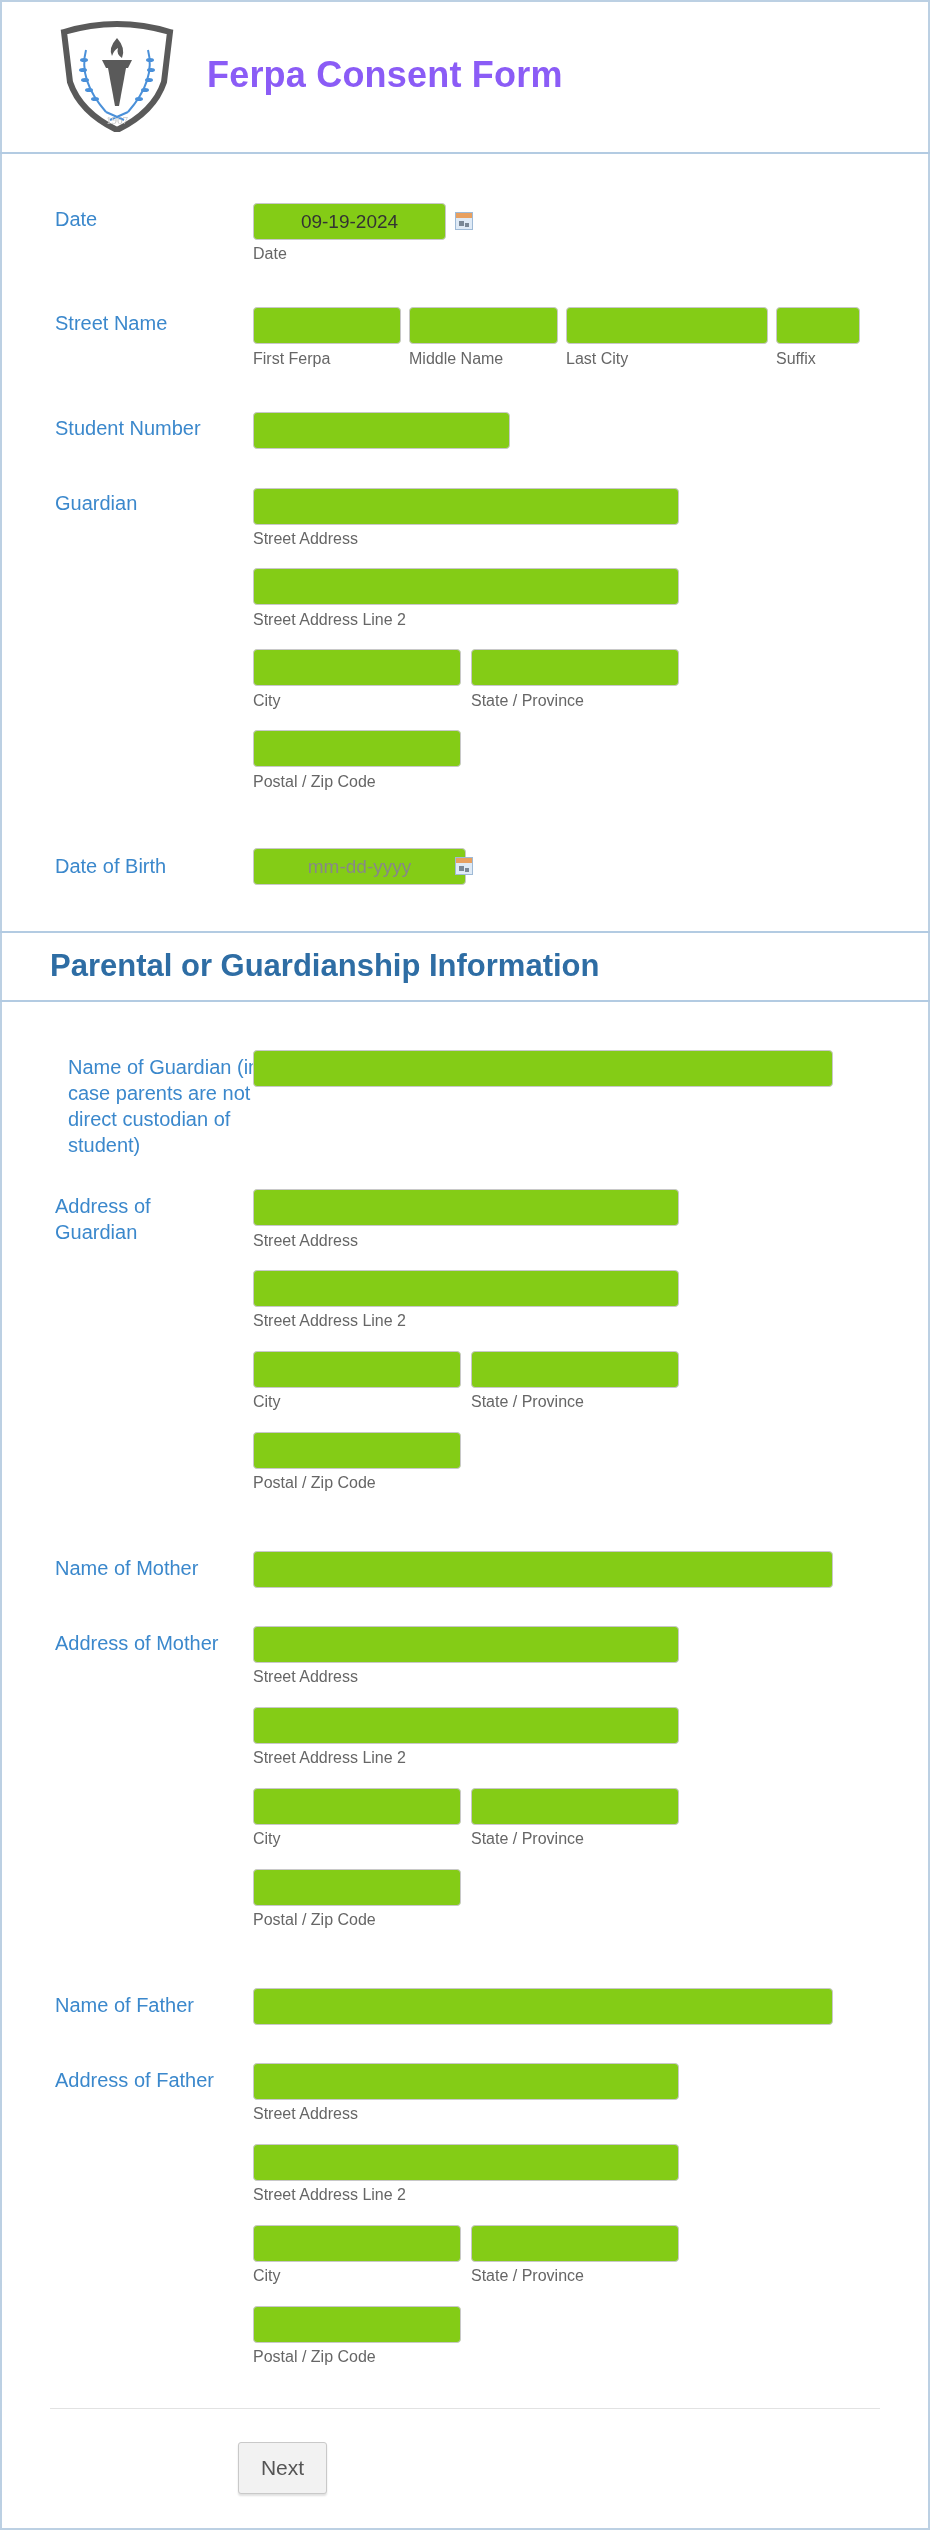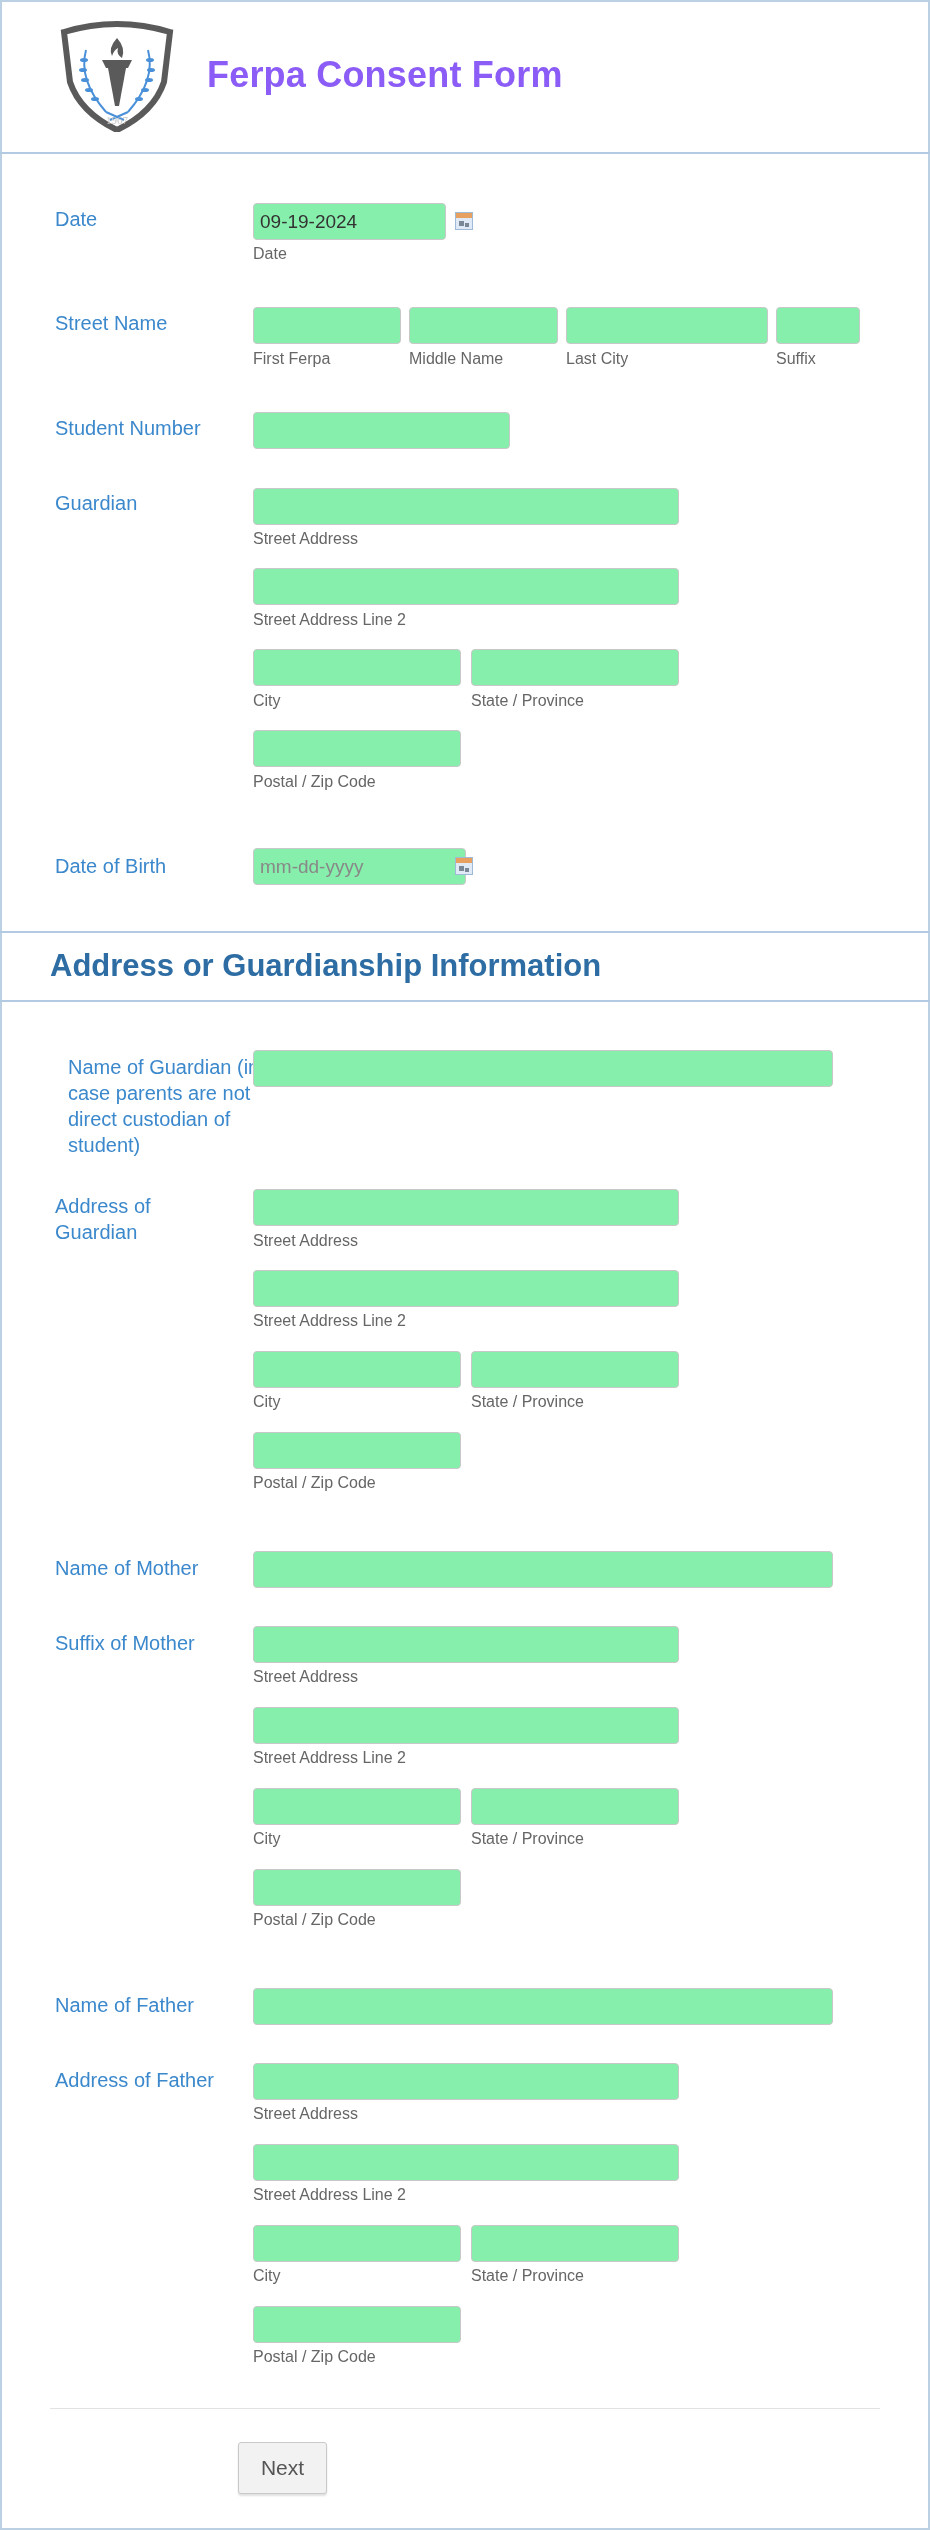--- a/index.html
+++ b/index.html
@@ -4,21 +4,21 @@
 <style>
   * { box-sizing: border-box; margin: 0; padding: 0; }
   html, body { width: 930px; height: 2530px; background: #ffffff; overflow: hidden; }
   body { font-family: "Liberation Sans", "DejaVu Sans", sans-serif; position: relative; }
   .frame { position: absolute; left: 0; top: 0; width: 930px; height: 2530px; border: 2px solid #bcd0e3; background: #fff; }
   .hline { position: absolute; left: 0; width: 930px; height: 2px; background: #b3cbe2; }
   .logo { position: absolute; left: 58px; top: 20px; width: 118px; height: 112px; }
   .form-title { position: absolute; left: 207px; top: 54px; font-size: 36px; font-weight: bold; color: #8b5cf6; letter-spacing: 0.2px; white-space: nowrap; }
   .section-title { position: absolute; left: 50px; top: 948px; font-size: 31px; font-weight: bold; color: #2e6da4; white-space: nowrap; }
   .label { position: absolute; left: 55px; font-size: 20px; color: #3b88cc; line-height: 26px; width: 195px; }
-  .input { position: absolute; height: 37px; border: 1px solid #c8c8c8; border-radius: 4px; background: #86efac; font-family: "Liberation Sans", sans-serif; font-size: 19px; color: #333; padding: 0 6px; line-height: 35px; outline: none; }
+  .input { position: absolute; height: 37px; border: 1px solid #c8c8c8; border-radius: 4px; background: #84cc16; font-family: "Liberation Sans", sans-serif; font-size: 19px; color: #333; padding: 0 6px; line-height: 35px; outline: none; text-align: center; }
   .input::placeholder { color: #888; }
   .sub { position: absolute; font-size: 16px; color: #666; white-space: nowrap; }
   .cal { position: absolute; width: 18px; height: 18px; border: 1px solid #9fbad6; background: #dfeaf6; }
   .cal .band { position: absolute; left: 0; top: 0; width: 16px; height: 5px; background: #e8a060; }
   .cal .sq1 { position: absolute; left: 3px; top: 8px; width: 5px; height: 5px; background: #7a8796; }
   .cal .sq2 { position: absolute; left: 9px; top: 10px; width: 4px; height: 4px; background: #7a8796; }
   .divider { position: absolute; left: 50px; top: 2408px; width: 830px; height: 1px; background: #e2e2e2; }
   .next-btn { position: absolute; left: 238px; top: 2442px; width: 89px; height: 52px; background: #f2f2f2; border: 1px solid #c9c9c9; border-radius: 3px; box-shadow: 0 2px 2px rgba(0,0,0,0.12); font-family: "Liberation Sans", sans-serif; font-size: 21px; color: #555; cursor: pointer; }
 </style>
 </head>
@@ -89,42 +89,42 @@
 
 <div class="label" style="top:853px;">Date of Birth</div>
 <input class="input" style="left: 253px; top: 848px; width: 213px;" placeholder="mm-dd-yyyy">
 <div class="cal" style="left:455px; top:857px;">
     <div class="band"></div>
     <div class="sq1"></div>
     <div class="sq2"></div>
   </div>
 
 <div class="hline" style="top:931px;"></div>
-<div class="section-title">Address or Guardianship Information</div>
+<div class="section-title">Parental or Guardianship Information</div>
 <div class="hline" style="top:1000px;"></div>
 
 <div class="label" style="top:1054px;margin-left:13px;">Name of Guardian (in case parents are not direct custodian of student)</div>
 <input class="input" style="left: 253px; top: 1050px; width: 580px;">
 
 <div class="label" style="top:1193px; width:150px;">Address of Guardian</div>
 <input class="input" style="left: 253px; top: 1189px; width: 426px;">
 <div class="sub" style="left:253px; top:1232px;">Street Address</div>
 <input class="input" style="left: 253px; top: 1270px; width: 426px;">
 <div class="sub" style="left:253px; top:1312px;">Street Address Line 2</div>
 <input class="input" style="left: 253px; top: 1351px; width: 208px;">
 <input class="input" style="left: 471px; top: 1351px; width: 208px;">
 <div class="sub" style="left:253px; top:1393px;">City</div>
 <div class="sub" style="left:471px; top:1393px;">State / Province</div>
 <input class="input" style="left: 253px; top: 1432px; width: 208px;">
 <div class="sub" style="left:253px; top:1474px;">Postal / Zip Code</div>
 
 <div class="label" style="top:1555px;">Name of Mother</div>
 <input class="input" style="left: 253px; top: 1551px; width: 580px;">
 
-<div class="label" style="top:1630px;">Suffix of Mother</div>
+<div class="label" style="top:1630px;">Address of Mother</div>
 <input class="input" style="left: 253px; top: 1626px; width: 426px;">
 <div class="sub" style="left:253px; top:1668px;">Street Address</div>
 <input class="input" style="left: 253px; top: 1707px; width: 426px;">
 <div class="sub" style="left:253px; top:1749px;">Street Address Line 2</div>
 <input class="input" style="left: 253px; top: 1788px; width: 208px;">
 <input class="input" style="left: 471px; top: 1788px; width: 208px;">
 <div class="sub" style="left:253px; top:1830px;">City</div>
 <div class="sub" style="left:471px; top:1830px;">State / Province</div>
 <input class="input" style="left: 253px; top: 1869px; width: 208px;">
 <div class="sub" style="left:253px; top:1911px;">Postal / Zip Code</div>

